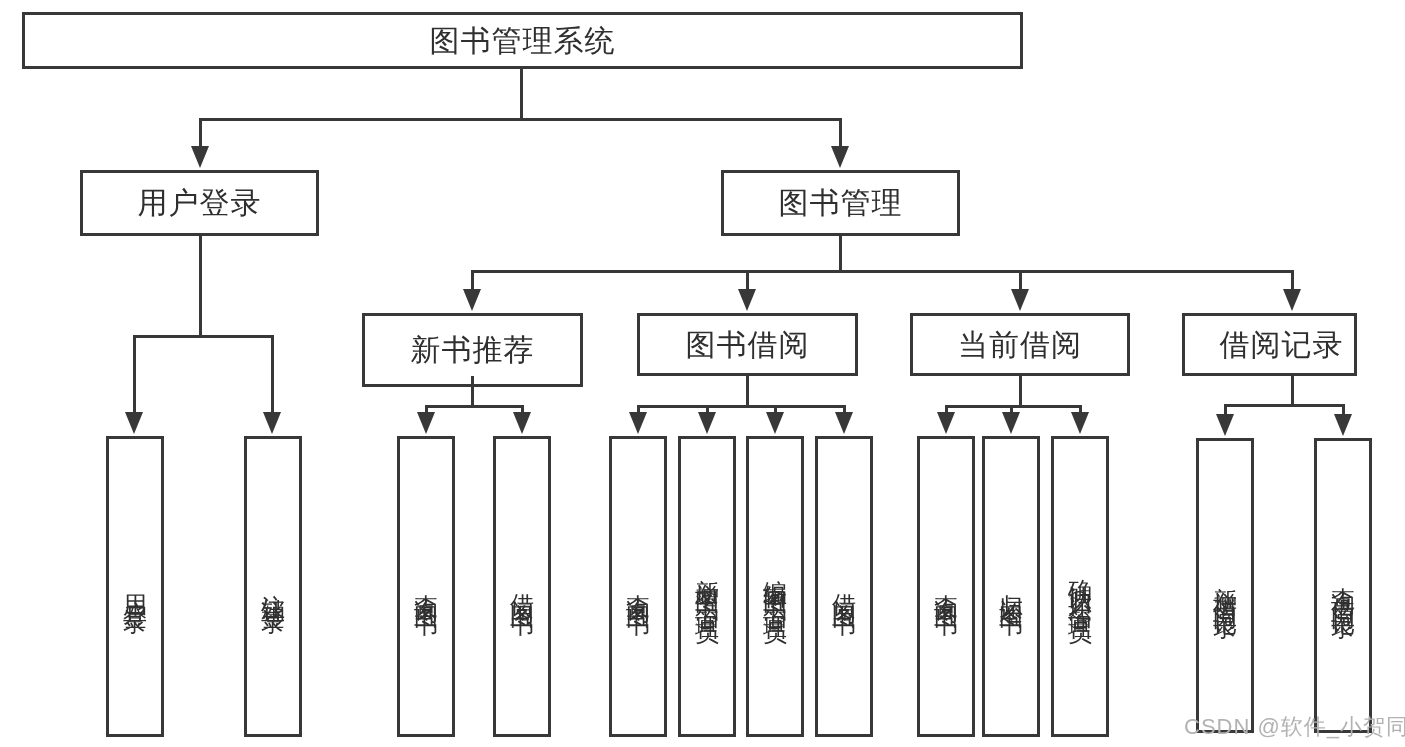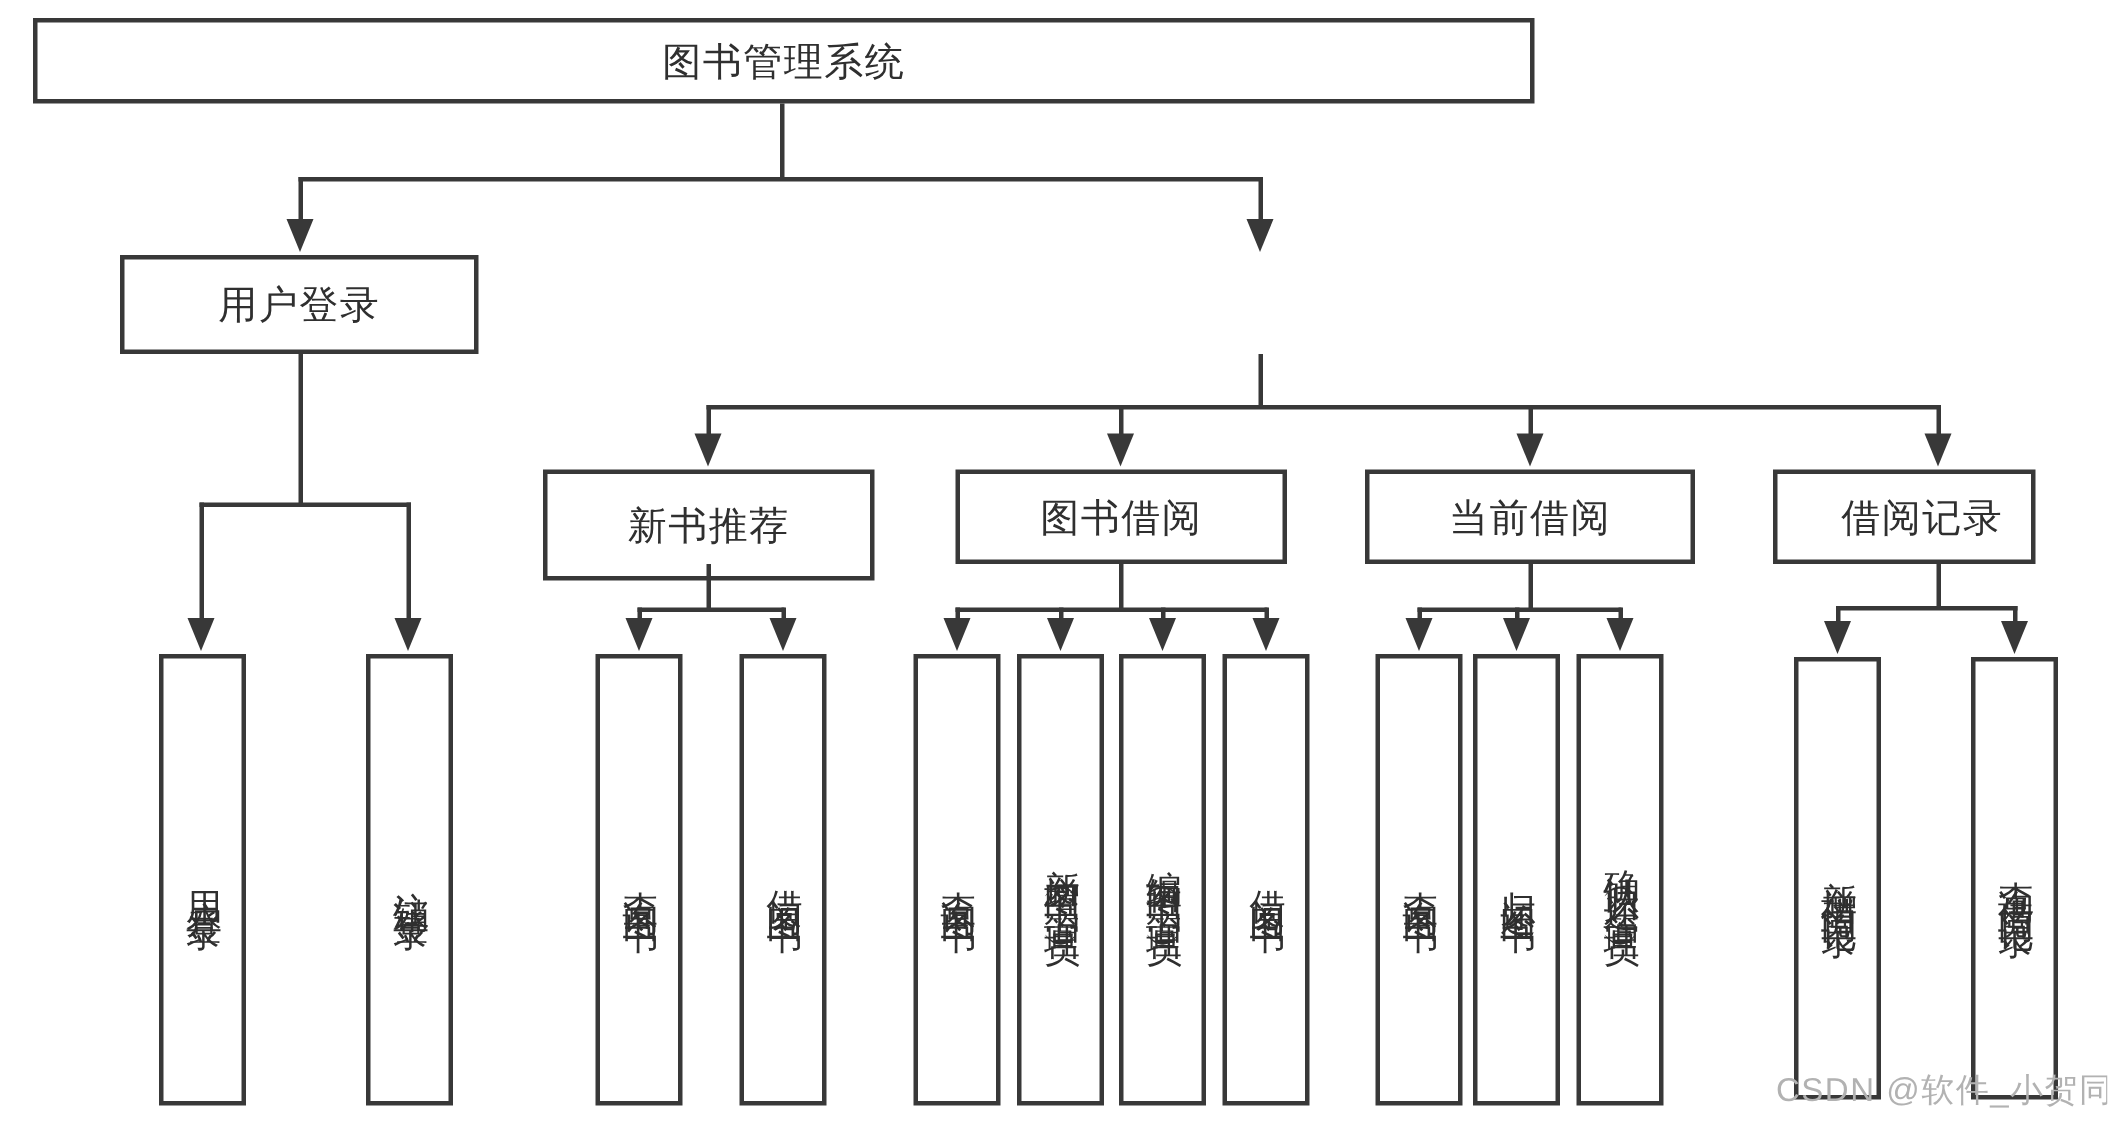--- a/index.html
+++ b/index.html
@@ -14,21 +14,21 @@
     background:var(--c-background);overflow:hidden;
     font-family:"Liberation Sans","DejaVu Sans",sans-serif;
   }
   
   .box{
     position:absolute;box-sizing:border-box;background:#fff;
     border:3px solid var(--c-line);
     display:flex;align-items:center;justify-content:center;
   }
   .box span{
-    color:var(--c-text);font-size:26px;letter-spacing:1px;line-height:1;
+    color:var(--c-text);font-size:30px;letter-spacing:1px;line-height:1;
     white-space:nowrap;
   }
   .leaf span{
     writing-mode:vertical-lr;letter-spacing:6px;font-size:24px;
   }
   
   .n-root   {left:22px;  top:12px;  width:1001px;height:57px;}
   .n-user   {left:80px;  top:170px; width:239px; height:66px;}
   .n-mgmt   {left:721px; top:170px; width:239px; height:66px;}
   .n-newbook{left:362px; top:313px; width:221px; height:74px;}
@@ -67,20 +67,23 @@
 
   <div class="vl" style="left:520px;top:69px;height:51px"></div>
   <div class="hl" style="left:199px;top:118px;width:643px"></div>
   <div class="vl" style="left:199px;top:118px;height:34px"></div>
   <div class="ar" style="left:191px;top:146px"></div>
   <div class="vl" style="left:839px;top:118px;height:34px"></div>
   <div class="ar" style="left:831px;top:146px"></div>
 
   <div class="box n-user">
     <span>用户登录</span>
+  </div>
+  <div class="box n-mgmt">
+    <span>图书管理</span>
   </div>
 
   <div class="vl" style="left:199px;top:236px;height:101px"></div>
   <div class="hl" style="left:133px;top:335px;width:141px"></div>
   <div class="vl" style="left:133px;top:335px;height:80px"></div>
   <div class="ar" style="left:125px;top:412px"></div>
   <div class="vl" style="left:271px;top:335px;height:80px"></div>
   <div class="ar" style="left:263px;top:412px"></div>
 
   <div class="vl" style="left:839px;top:236px;height:36px"></div>

